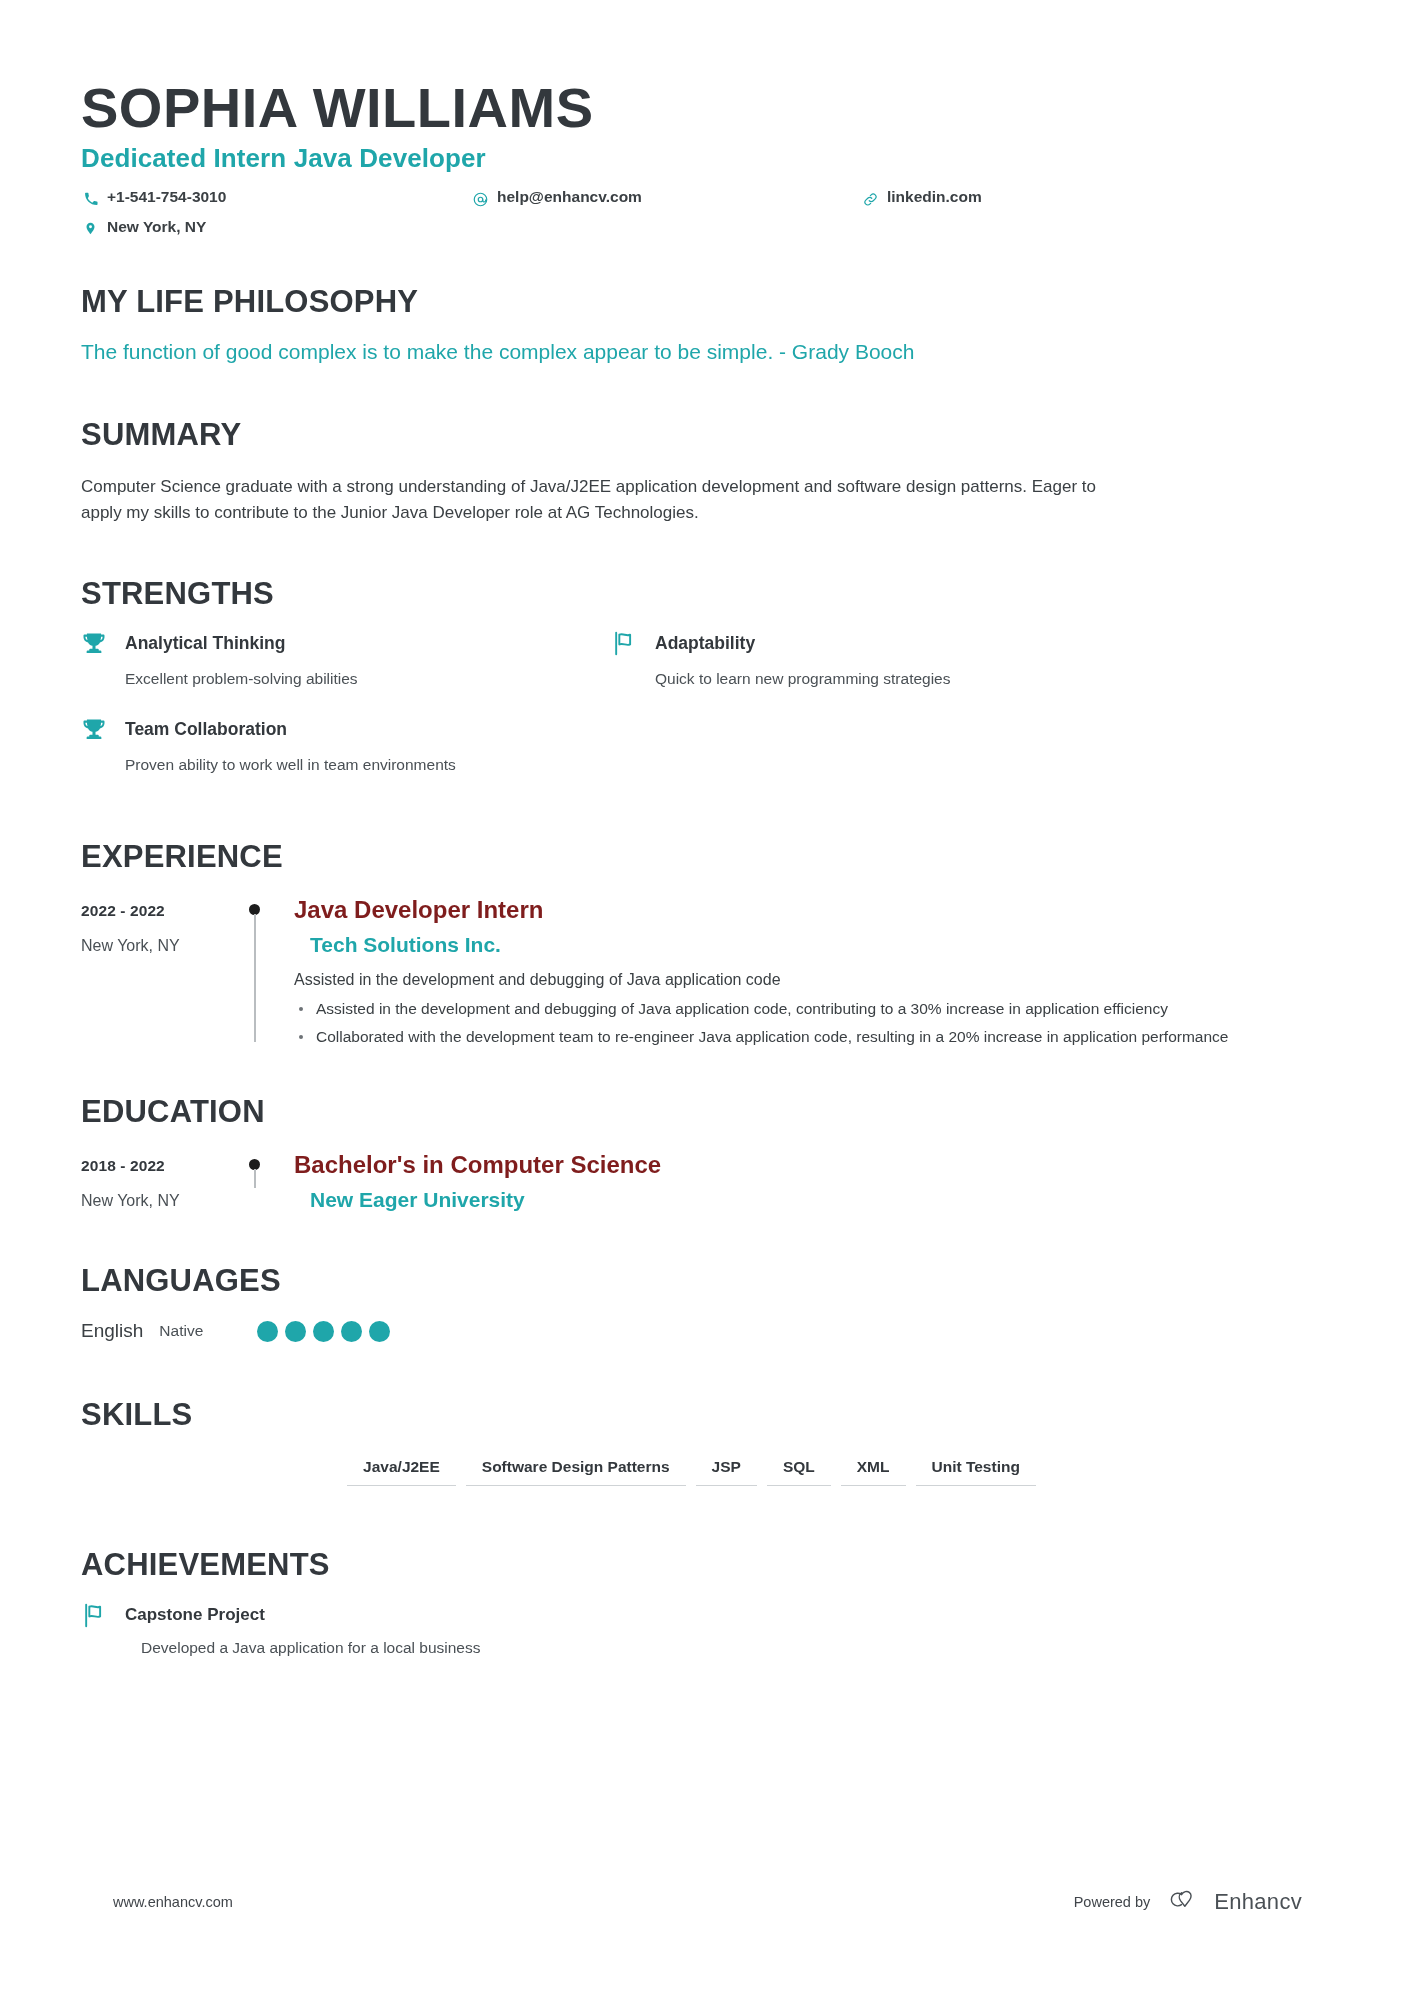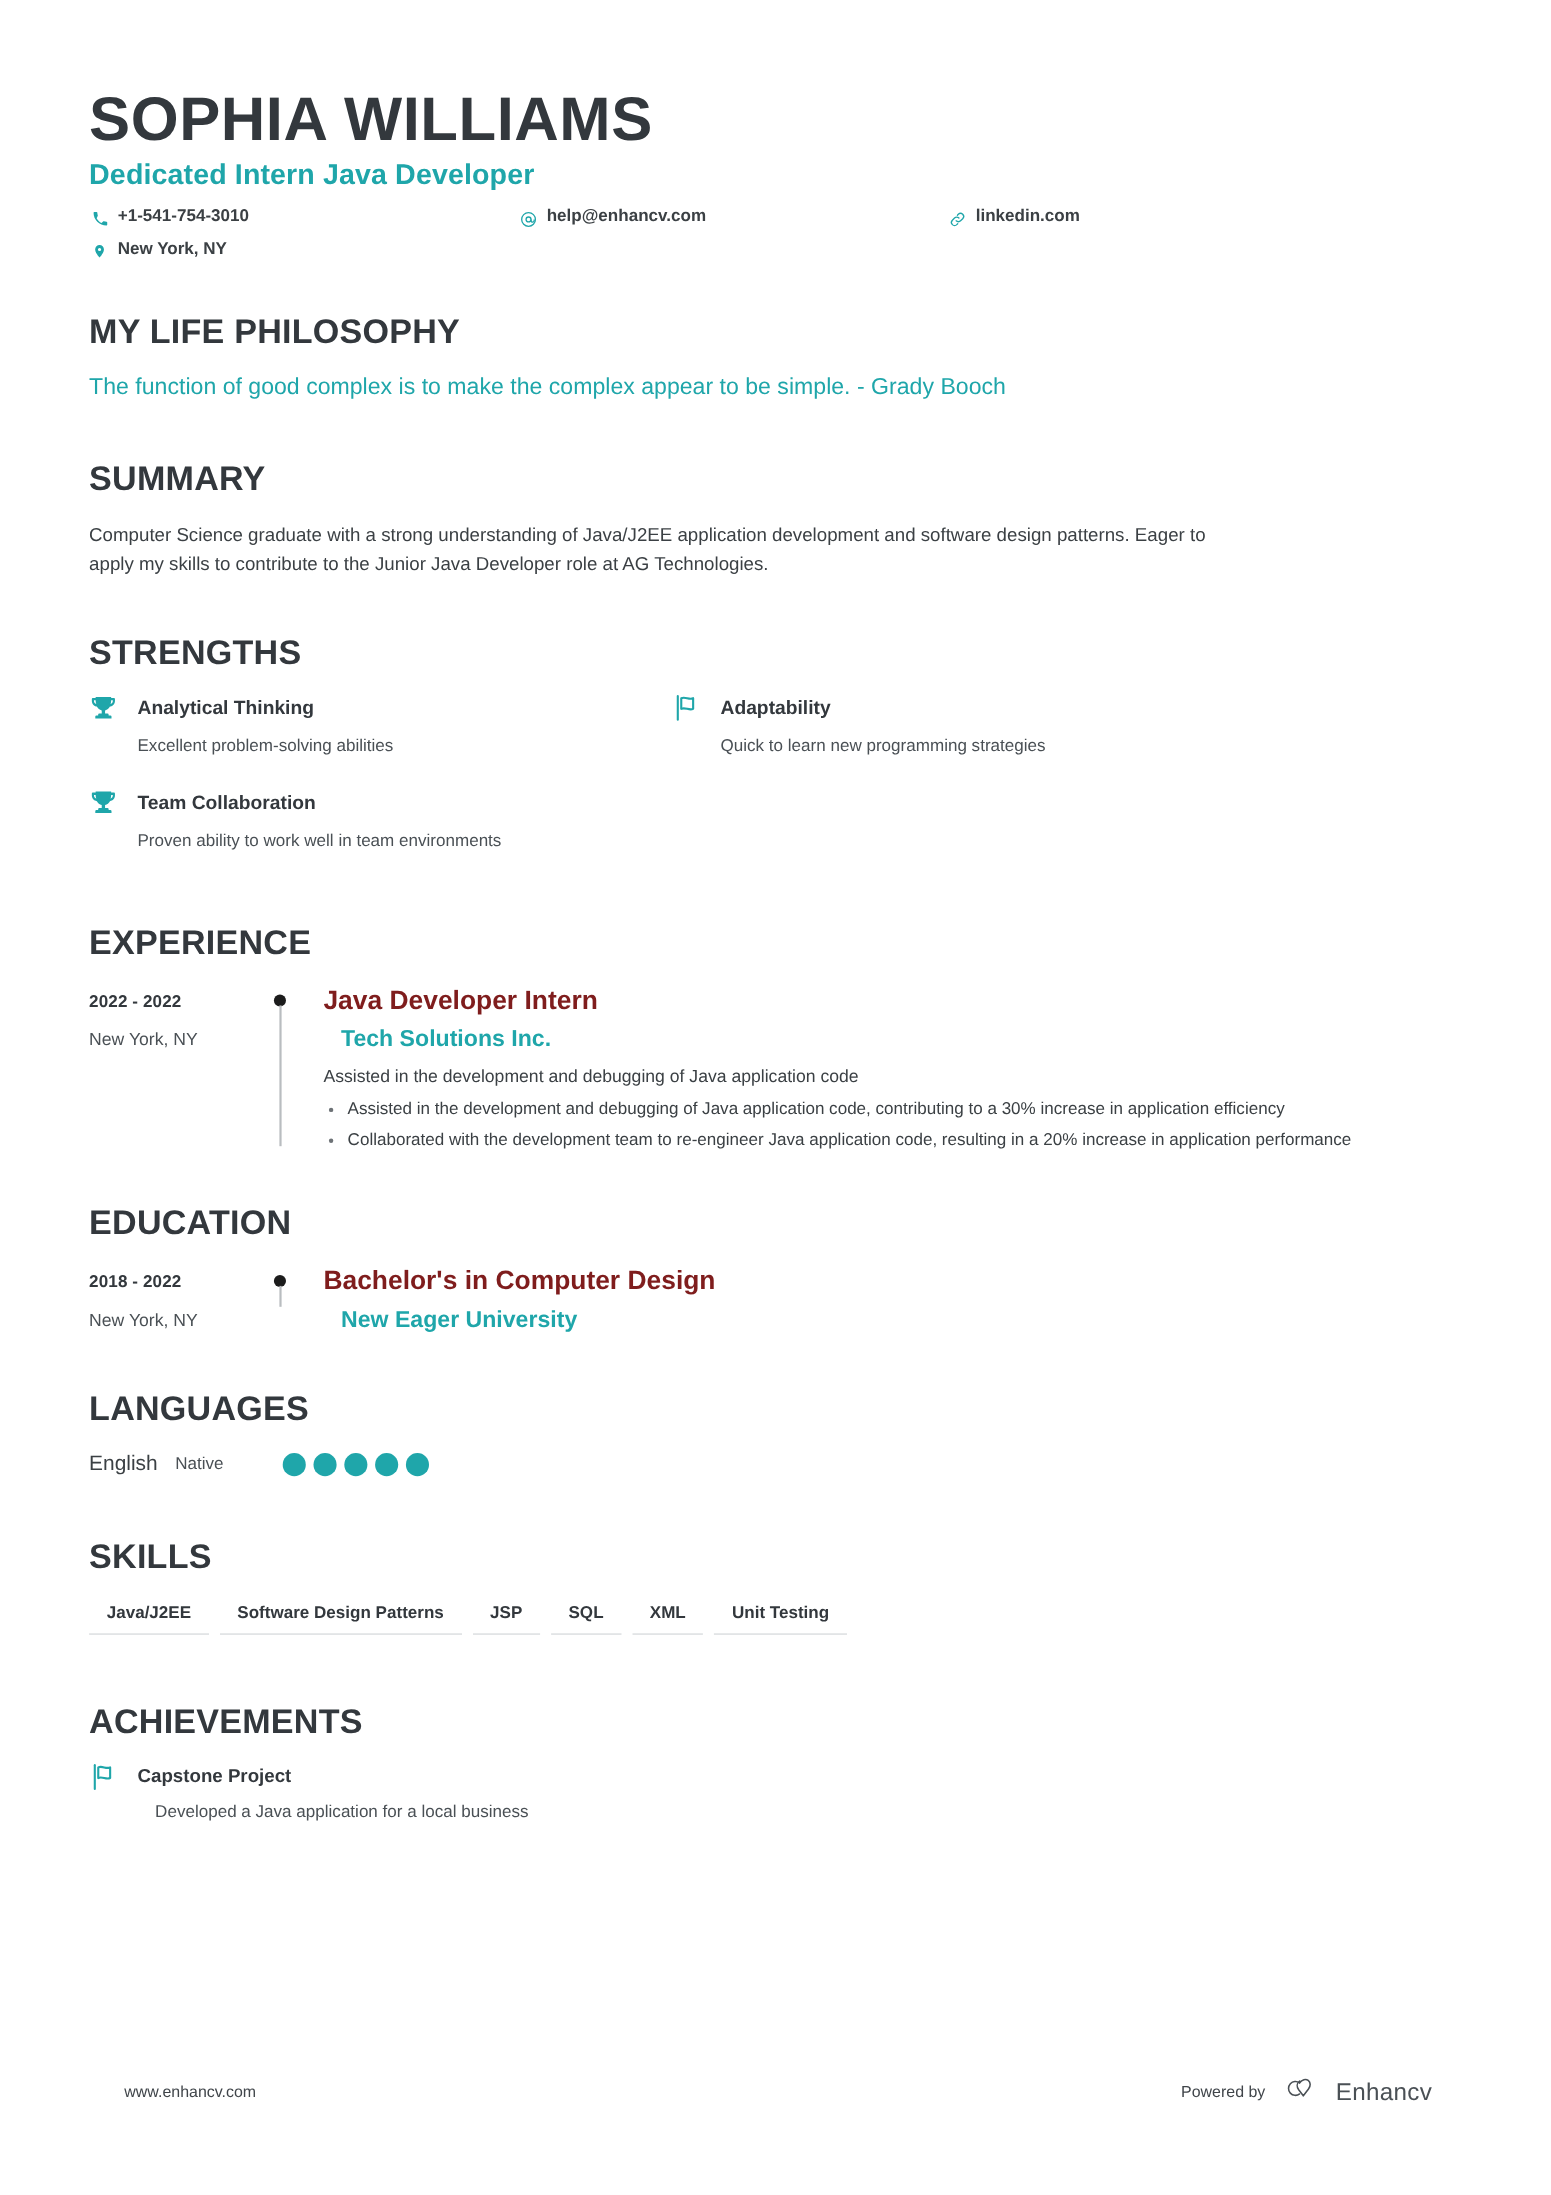--- a/index.html
+++ b/index.html
@@ -255,20 +255,21 @@
     background: #1fa6aa;
   }
 
   
   .skills-wrap { margin-top: 56px; }
   .skills-row {
     margin-top: 22px;
     display: flex;
     flex-wrap: wrap;
     gap: 0 10px;
+    justify-content: center;
   }
   .skill-chip {
     font-size: 15.5px;
     font-weight: 700;
     color: #33383d;
     padding: 4px 16px 9px 16px;
     border-bottom: 1.6px solid #cfd3d6;
     white-space: nowrap;
   }
 
@@ -473,21 +474,21 @@
     <div class="entry">
       <div class="entry-left">
         <div class="entry-date">2018 - 2022</div>
         <div class="entry-loc">New York, NY</div>
       </div>
       <div class="entry-rail">
         <span class="rail-dot"></span>
         <span class="rail-line" style="bottom:24px;"></span>
       </div>
       <div class="entry-body">
-        <div class="entry-title">Bachelor's in Computer Design</div>
+        <div class="entry-title">Bachelor's in Computer Science</div>
         <div class="entry-org">New Eager University</div>
       </div>
     </div>
   </div>
 
   <div class="section languages-wrap">
     <div class="section-title">LANGUAGES</div>
     <div class="language-row">
       <span class="lang-name">English</span>
       <span class="lang-level">Native</span>

